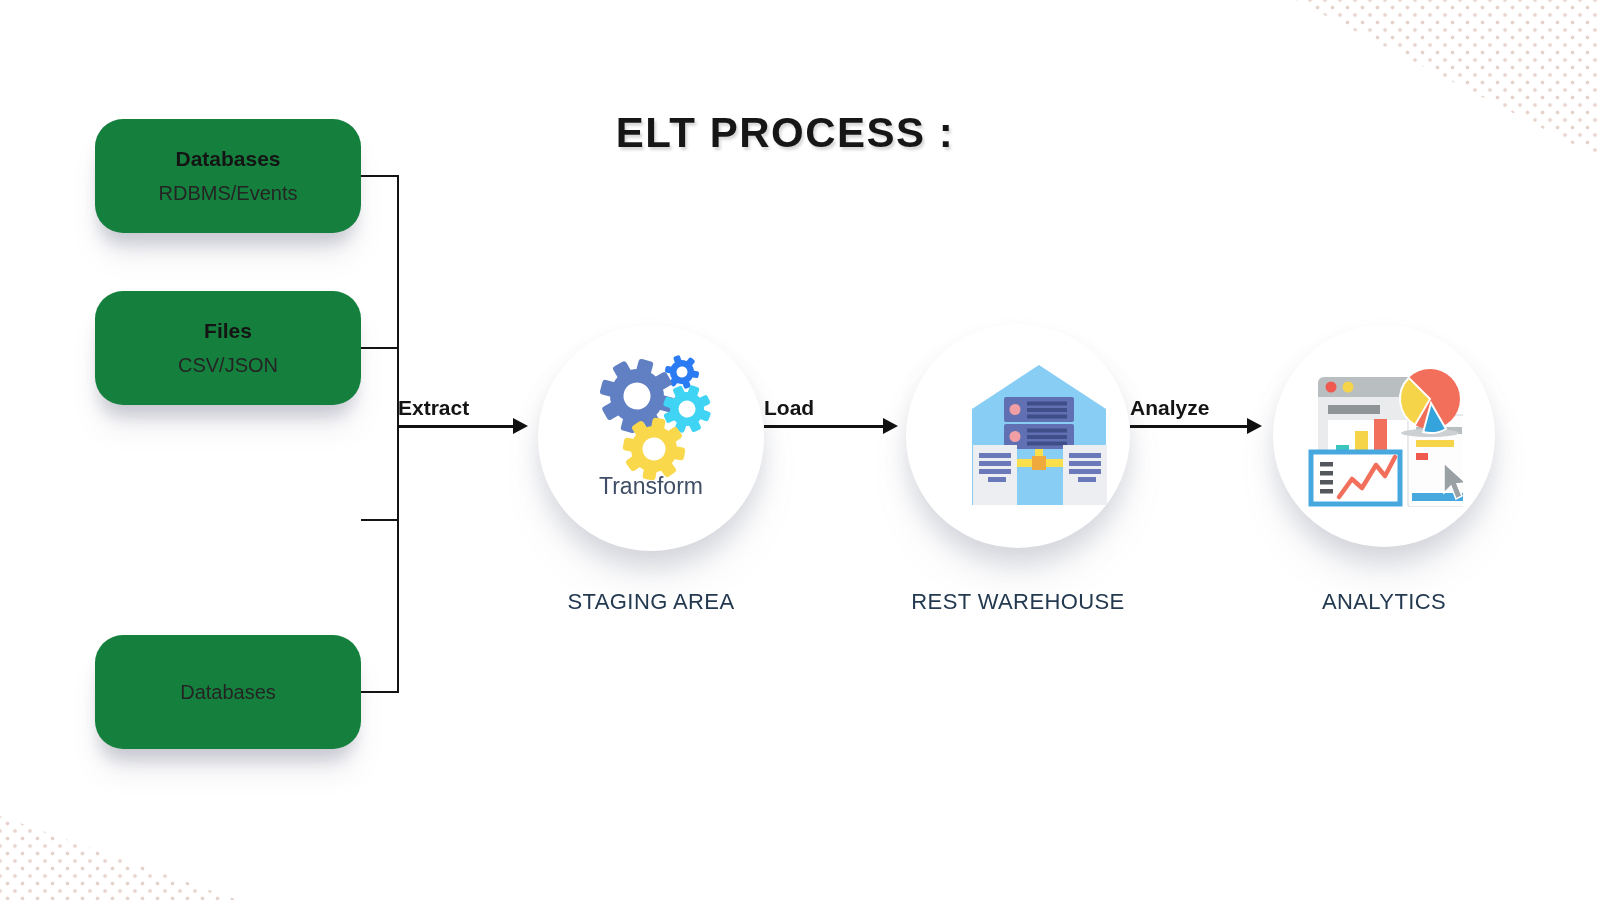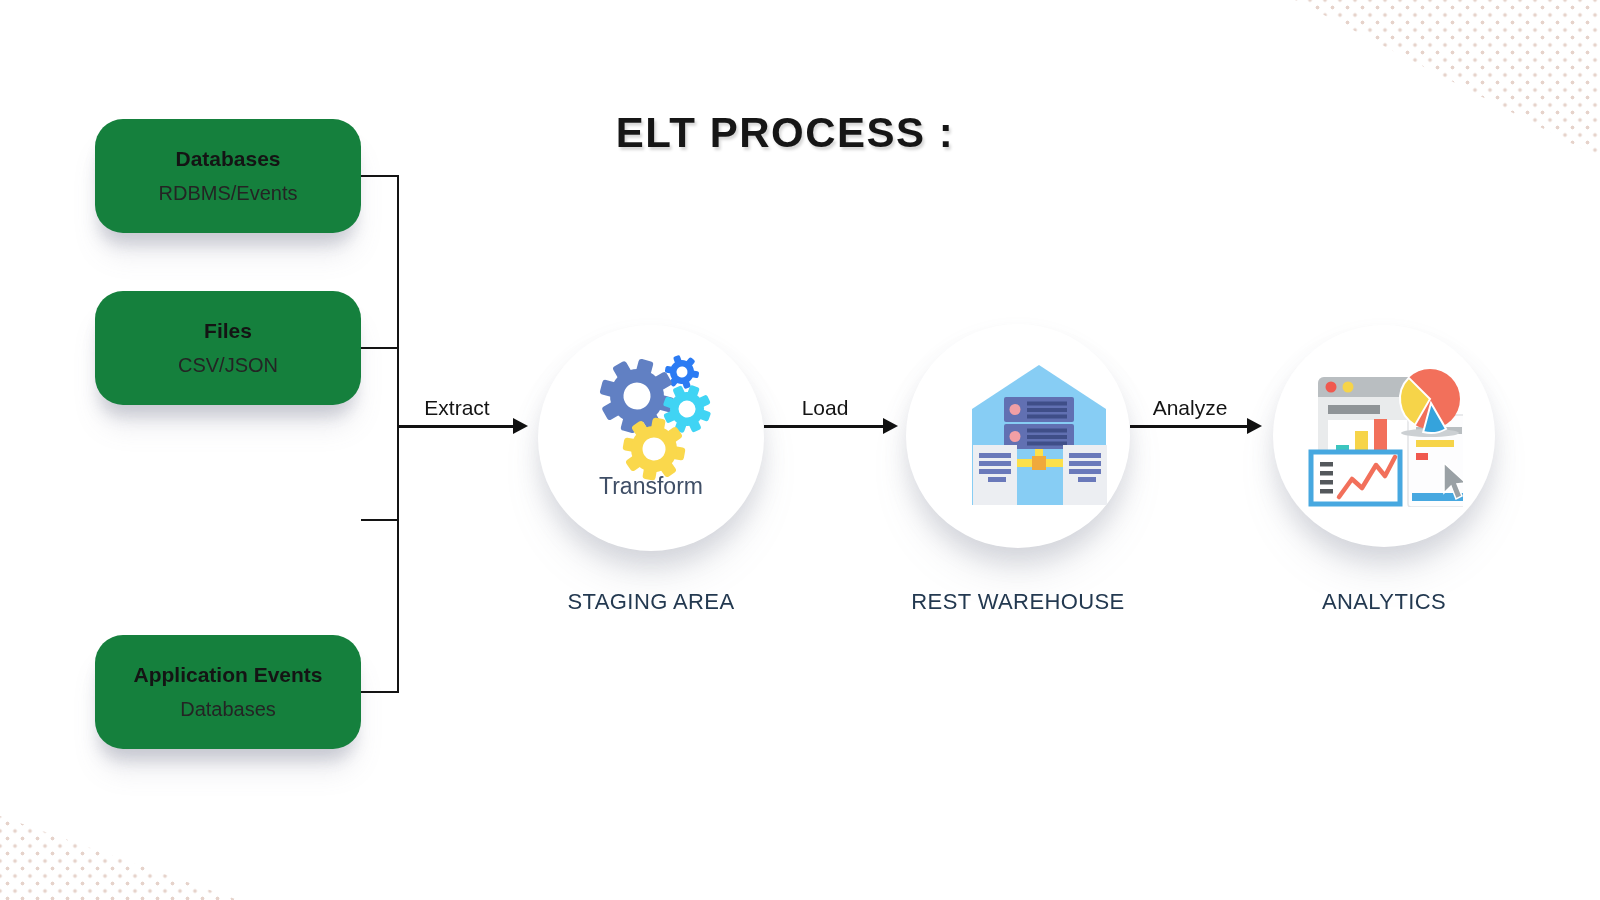--- a/index.html
+++ b/index.html
@@ -36,21 +36,21 @@
   .card-title{font-size:21px;font-weight:bold;color:#141414;line-height:34px;}
   .card-sub{font-size:20px;color:#242424;line-height:34px;}
 
   
   .hline,.vline{position:absolute;background:#141414;}
   .arrow-line{position:absolute;height:3px;background:#111;}
   .arrow-head{
     position:absolute;width:0;height:0;
     border-left:15px solid #111;border-top:8px solid transparent;border-bottom:8px solid transparent;
   }
-  .arrow-label{position:absolute;text-align:center;font-size:21px;color:#141414;}
+  .arrow-label{position:absolute;font-size:21px;color:#141414;font-weight:bold;}
 
   
   .circle{
     position:absolute;background:#fff;border-radius:50%;
     box-shadow:0 14px 22px rgba(126,131,152,0.20),0 30px 42px -8px rgba(126,131,152,0.18);
   }
   .circle-caption{
     position:absolute;left:0;right:0;top:148px;text-align:center;
     font-size:23px;color:#3f4e66;
   }
@@ -72,21 +72,20 @@
 
   <div class="card" style="top:119px">
     <div class="card-title">Databases</div>
     <div class="card-sub">RDBMS/Events</div>
   </div>
   <div class="card" style="top:291px">
     <div class="card-title">Files</div>
     <div class="card-sub">CSV/JSON</div>
   </div>
   <div class="card" style="top:635px">
-    <div class="card-title">Application Events</div>
     <div class="card-sub">Databases</div>
   </div>
 
   <div class="hline" style="left:361px;top:175px;width:37px;height:2px"></div>
   <div class="hline" style="left:361px;top:347px;width:37px;height:2px"></div>
   <div class="hline" style="left:361px;top:519px;width:37px;height:2px"></div>
   <div class="hline" style="left:361px;top:691px;width:37px;height:2px"></div>
   <div class="vline" style="left:397px;top:175px;width:2px;height:518px"></div>
 
   <div class="arrow-label" style="left:398px;top:396px;width:118px">Extract</div>

